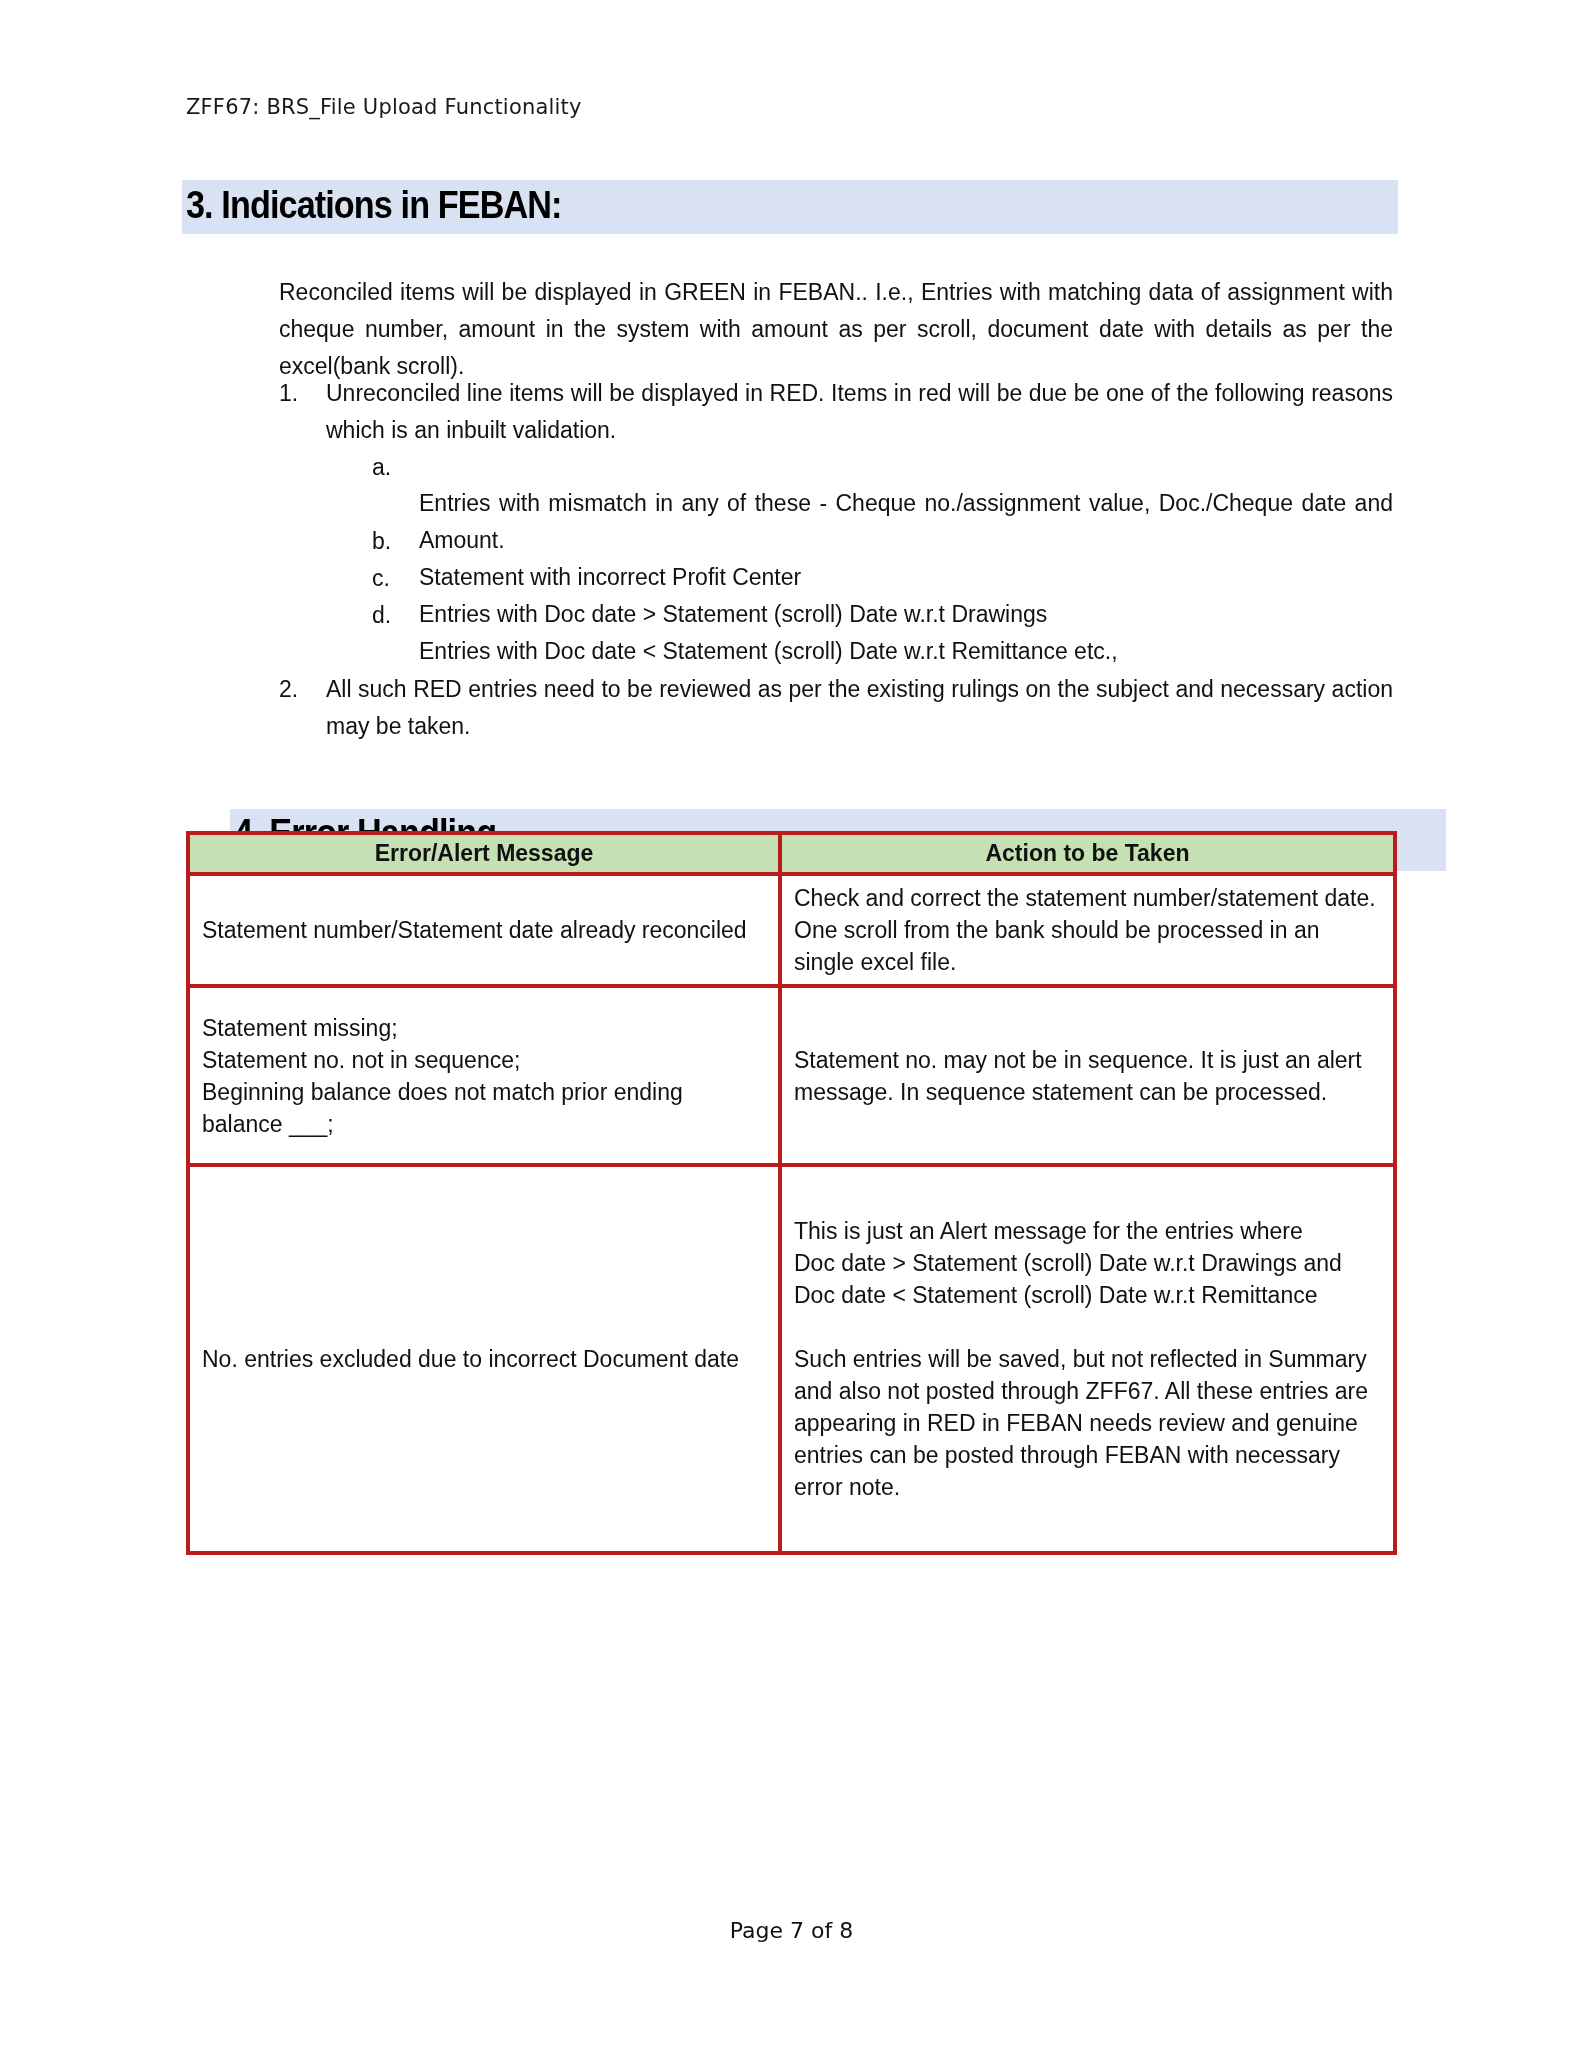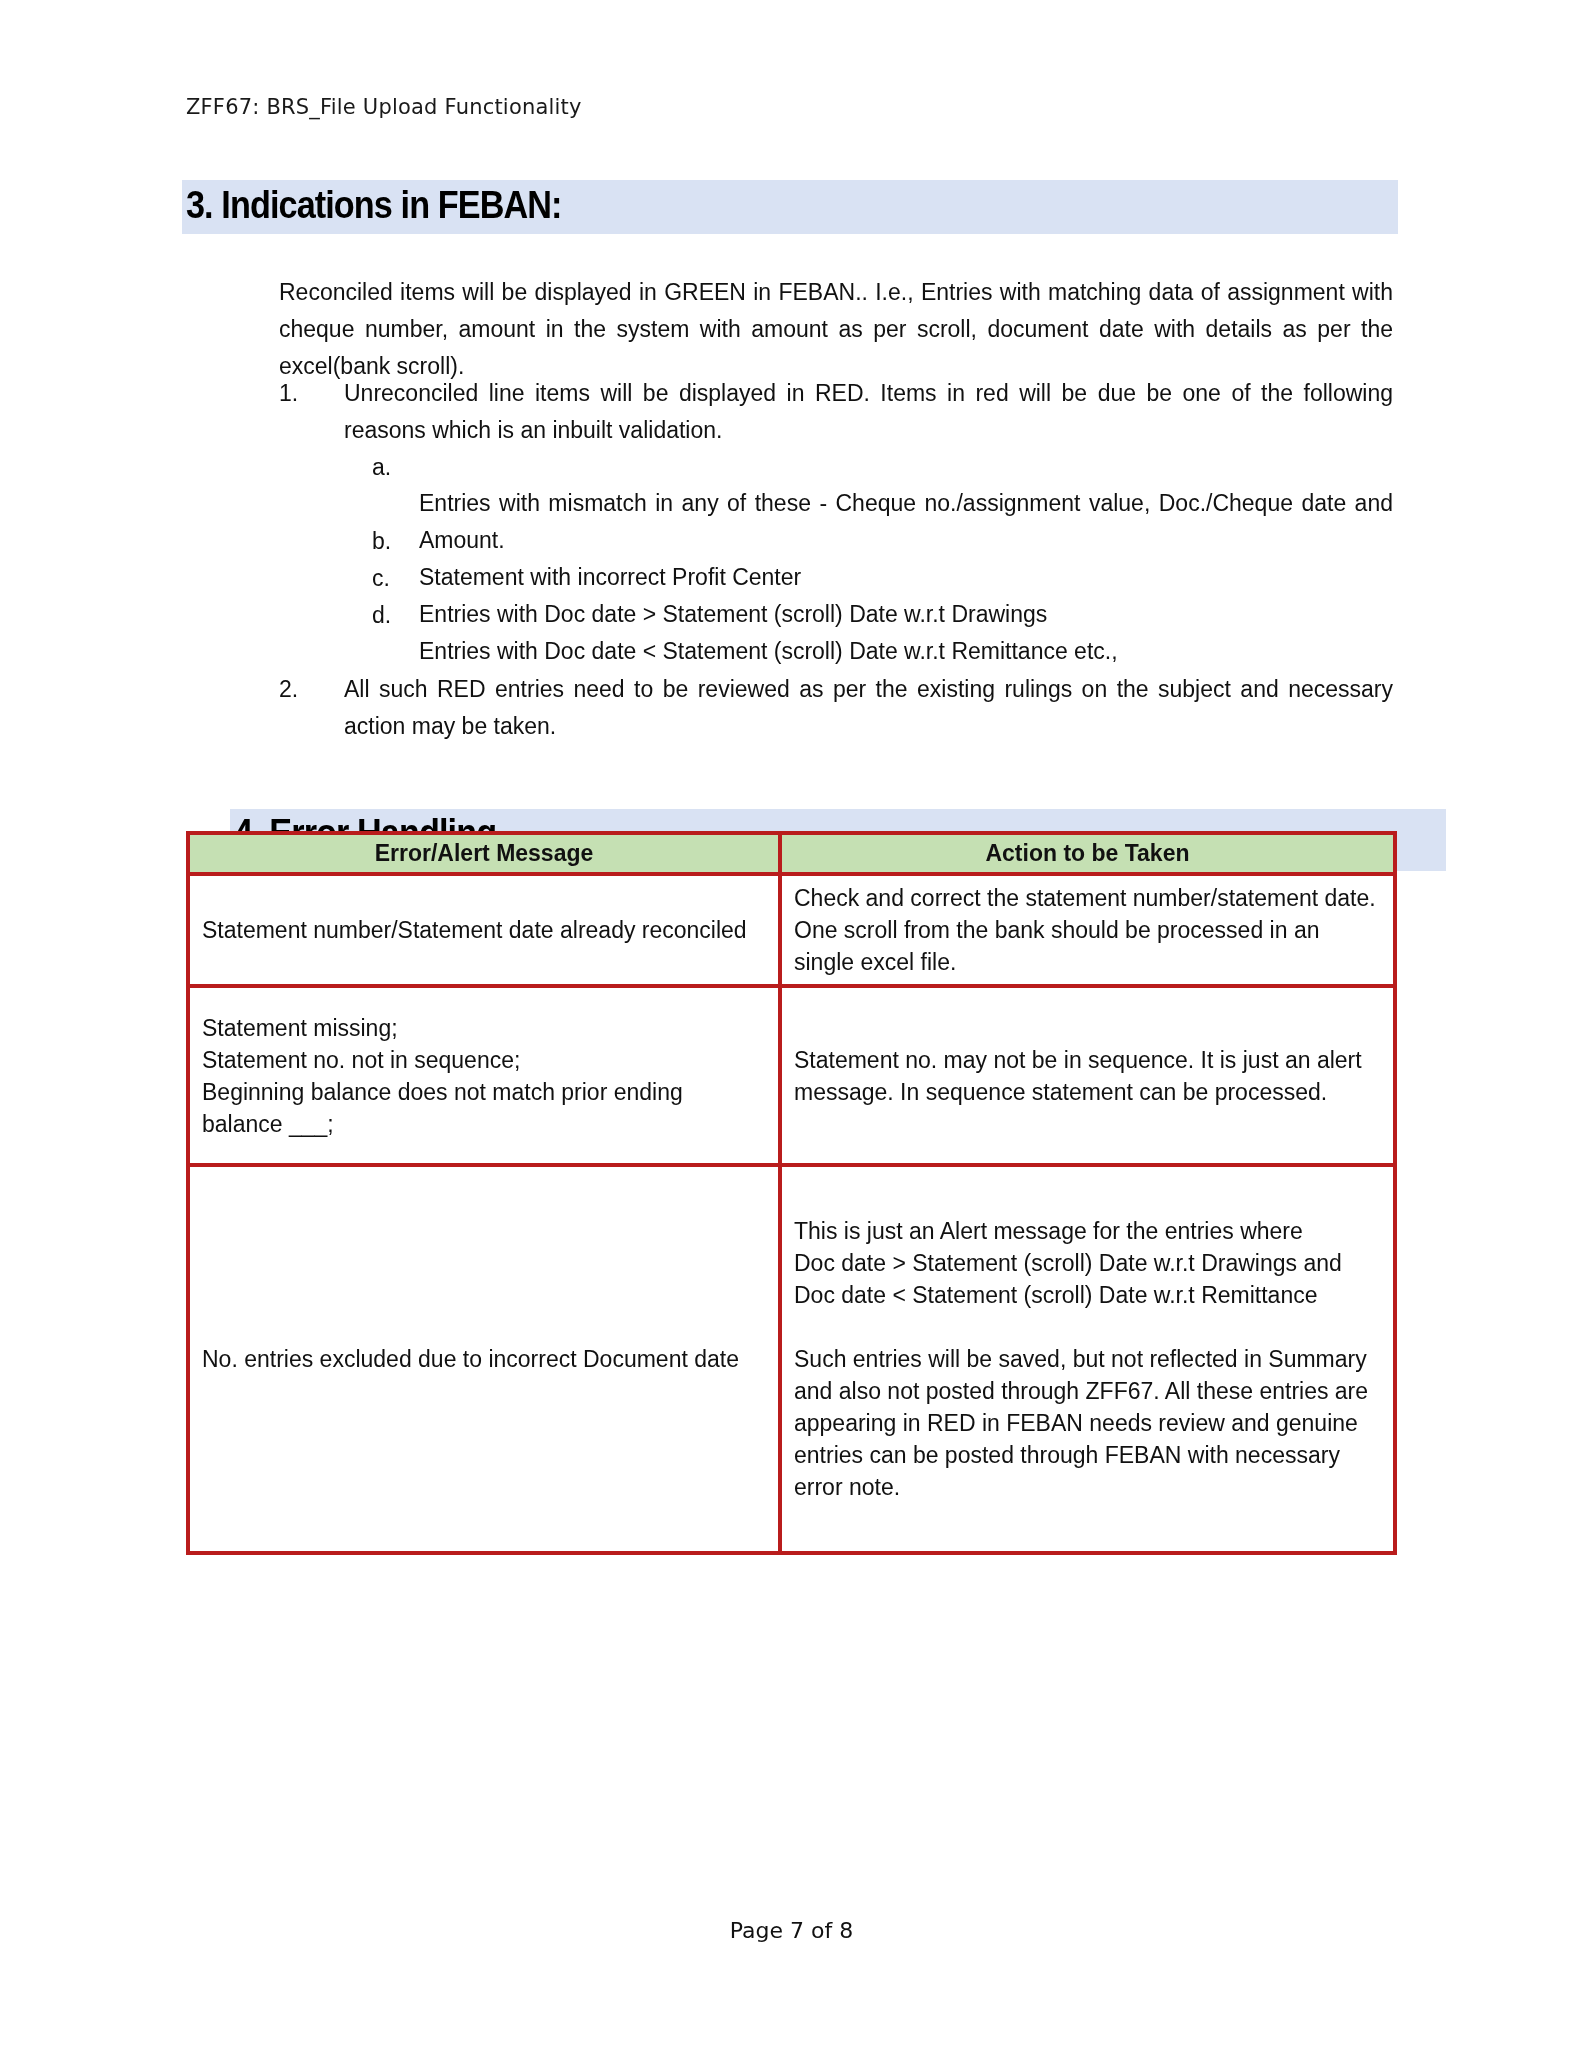--- a/index.html
+++ b/index.html
@@ -17,21 +17,21 @@
     white-space: nowrap;
   }
   .body-text {
     font-family: "Liberation Sans", sans-serif; font-size: 23px; color: #111; line-height: 37px;
   }
   .intro {
     position: absolute; left: 279px; top: 274px; width: 1114px; text-align: justify;
   }
   .num-item { position: absolute; left: 279px; width: 1114px; }
   .num-item .marker { position: absolute; left: 0; top: 0; }
-  .num-item .content { margin-left: 65px; text-align: justify; }
+  .num-item .content { margin-left: 47px; text-align: justify; }
   .alpha-item { position: absolute; left: 372px; width: 1021px; }
   .alpha-item .marker { position: absolute; left: 0; top: 0; }
   .alpha-item .content { margin-left: 47px; text-align: justify; margin-top: 36px; }
 
   table.err {
     position: absolute; left: 186px; top: 831px; width: 1207px;
     border-collapse: collapse; table-layout: fixed;
     font-family: "Liberation Sans", sans-serif; font-size: 23px; color: #111;
   }
   table.err th, table.err td { border: 4px solid #b91c1c; vertical-align: middle; }

